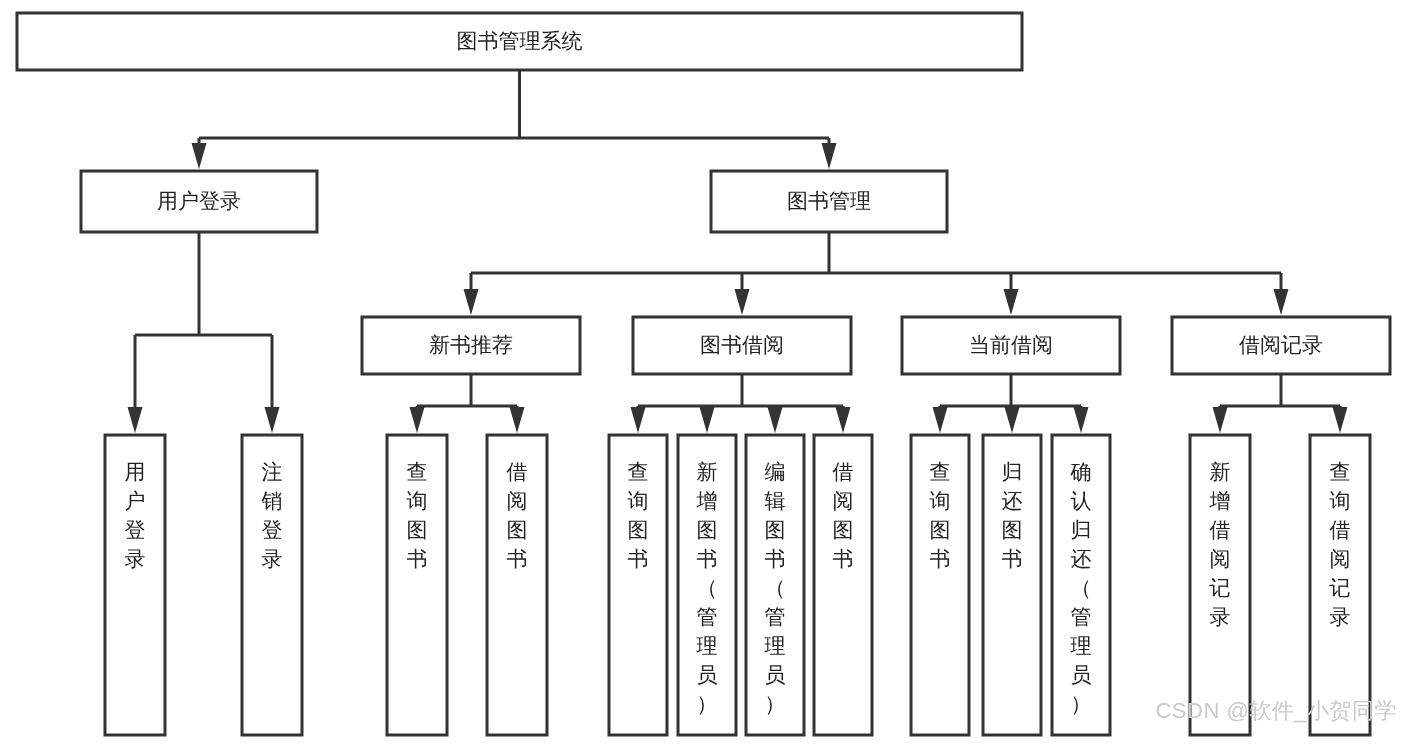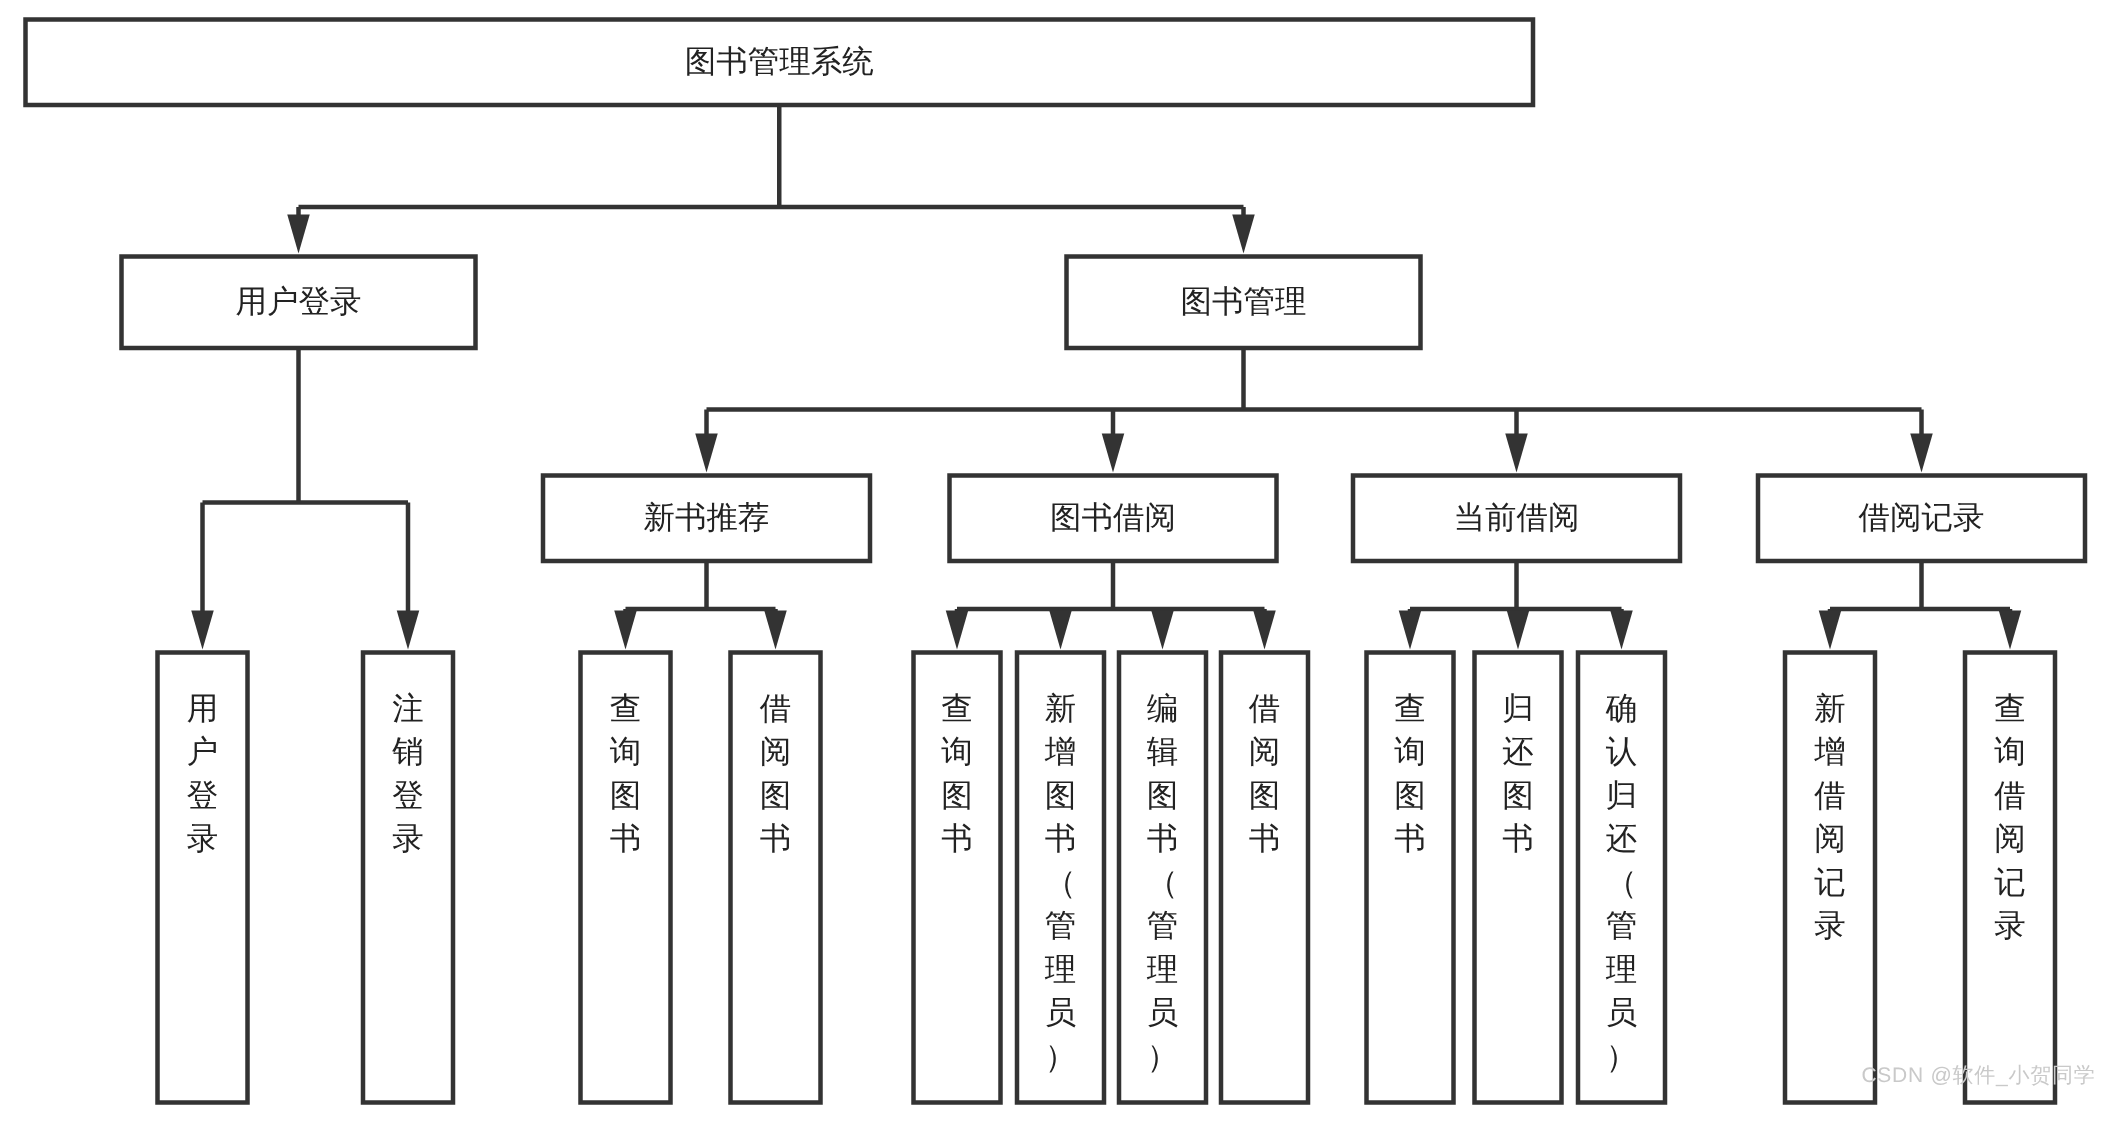--- a/index.html
+++ b/index.html
@@ -48,21 +48,21 @@
   }
   .arrow-head {
     fill: #333333;
     stroke: none;
   }
   .watermark-text {
     position: absolute;
     right: 8px;
     bottom: 4px;
     font-family: "Liberation Sans", "DejaVu Sans", sans-serif;
-    font-size: 14px;
+    font-size: 22px;
     color: #c9c9c9;
     letter-spacing: 0.5px;
     white-space: nowrap;
     pointer-events: none;
   }
 </style>
 </head>
 <body>
 
 <div id="diagram-root">

